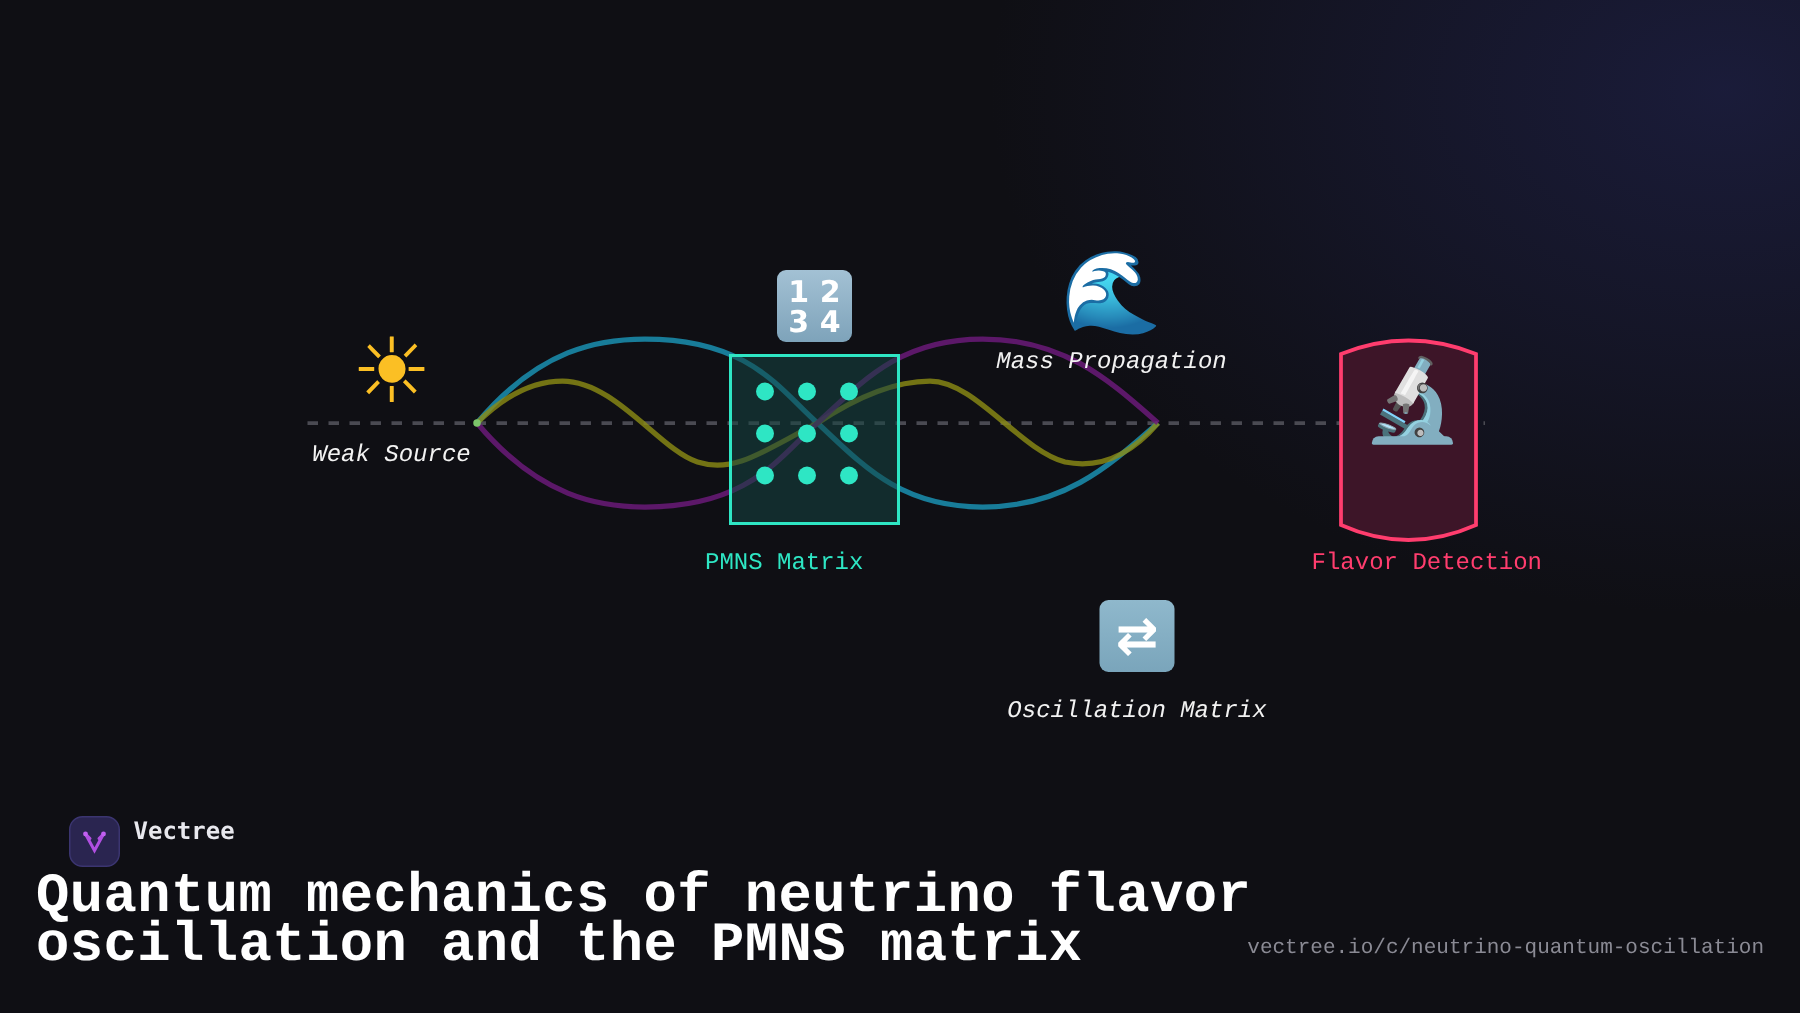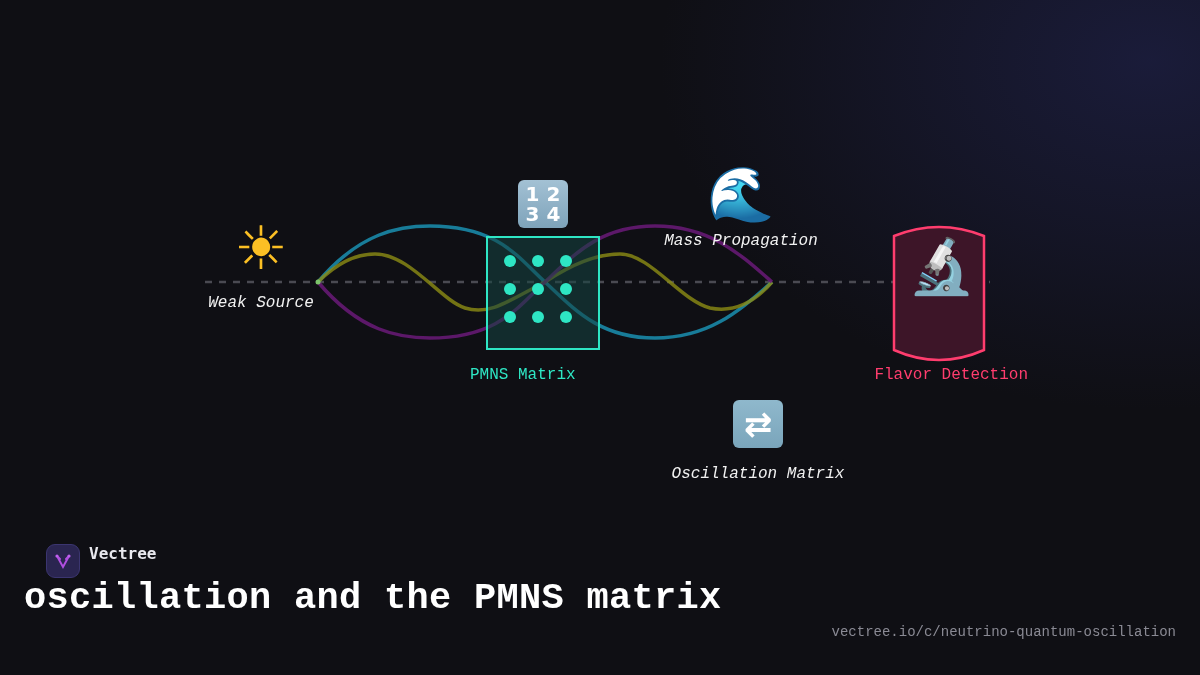--- a/index.html
+++ b/index.html
@@ -158,16 +158,17 @@
     <svg width="20" height="20" viewBox="0 0 20 20">
       <path d="M4 5 L10 16 L16 5 M4 5 L7 8 M16 5 L13 8" stroke="#b04fe0" stroke-width="2" fill="none" stroke-linecap="round"></path>
       <circle cx="4" cy="5" r="1.6" fill="#c060f0"></circle>
         <circle cx="16" cy="5" r="1.6" fill="#c060f0"></circle>
     </svg>
   </div>
   <span class="brand-name">Vectree</span>
 </div>
 
 <div class="title">
+  <div>Quantum mechanics of neutrino flavor</div>
   <div>oscillation and the PMNS matrix</div>
 </div>
 
 <div class="url">vectree.io/c/neutrino-quantum-oscillation</div>
 
 </body></html>

